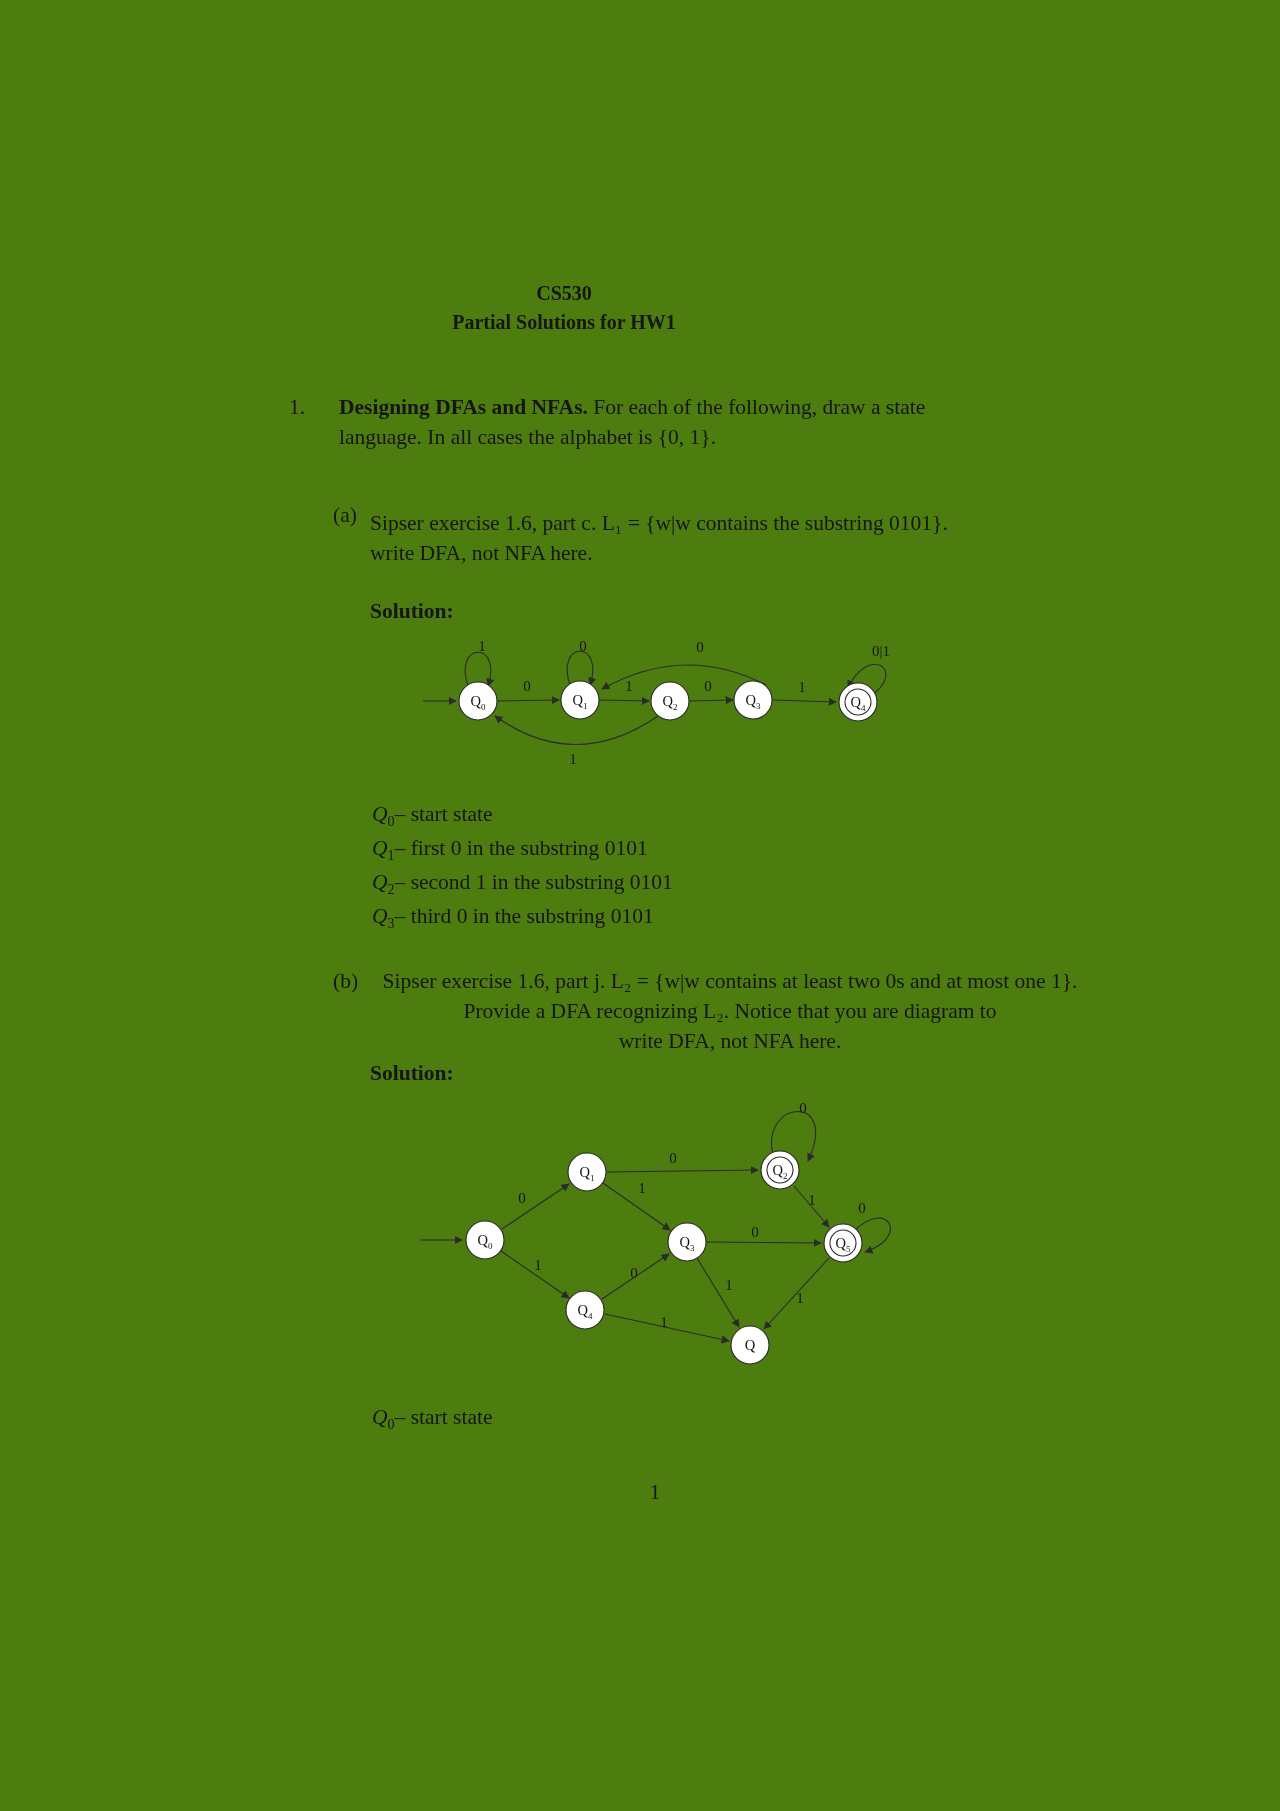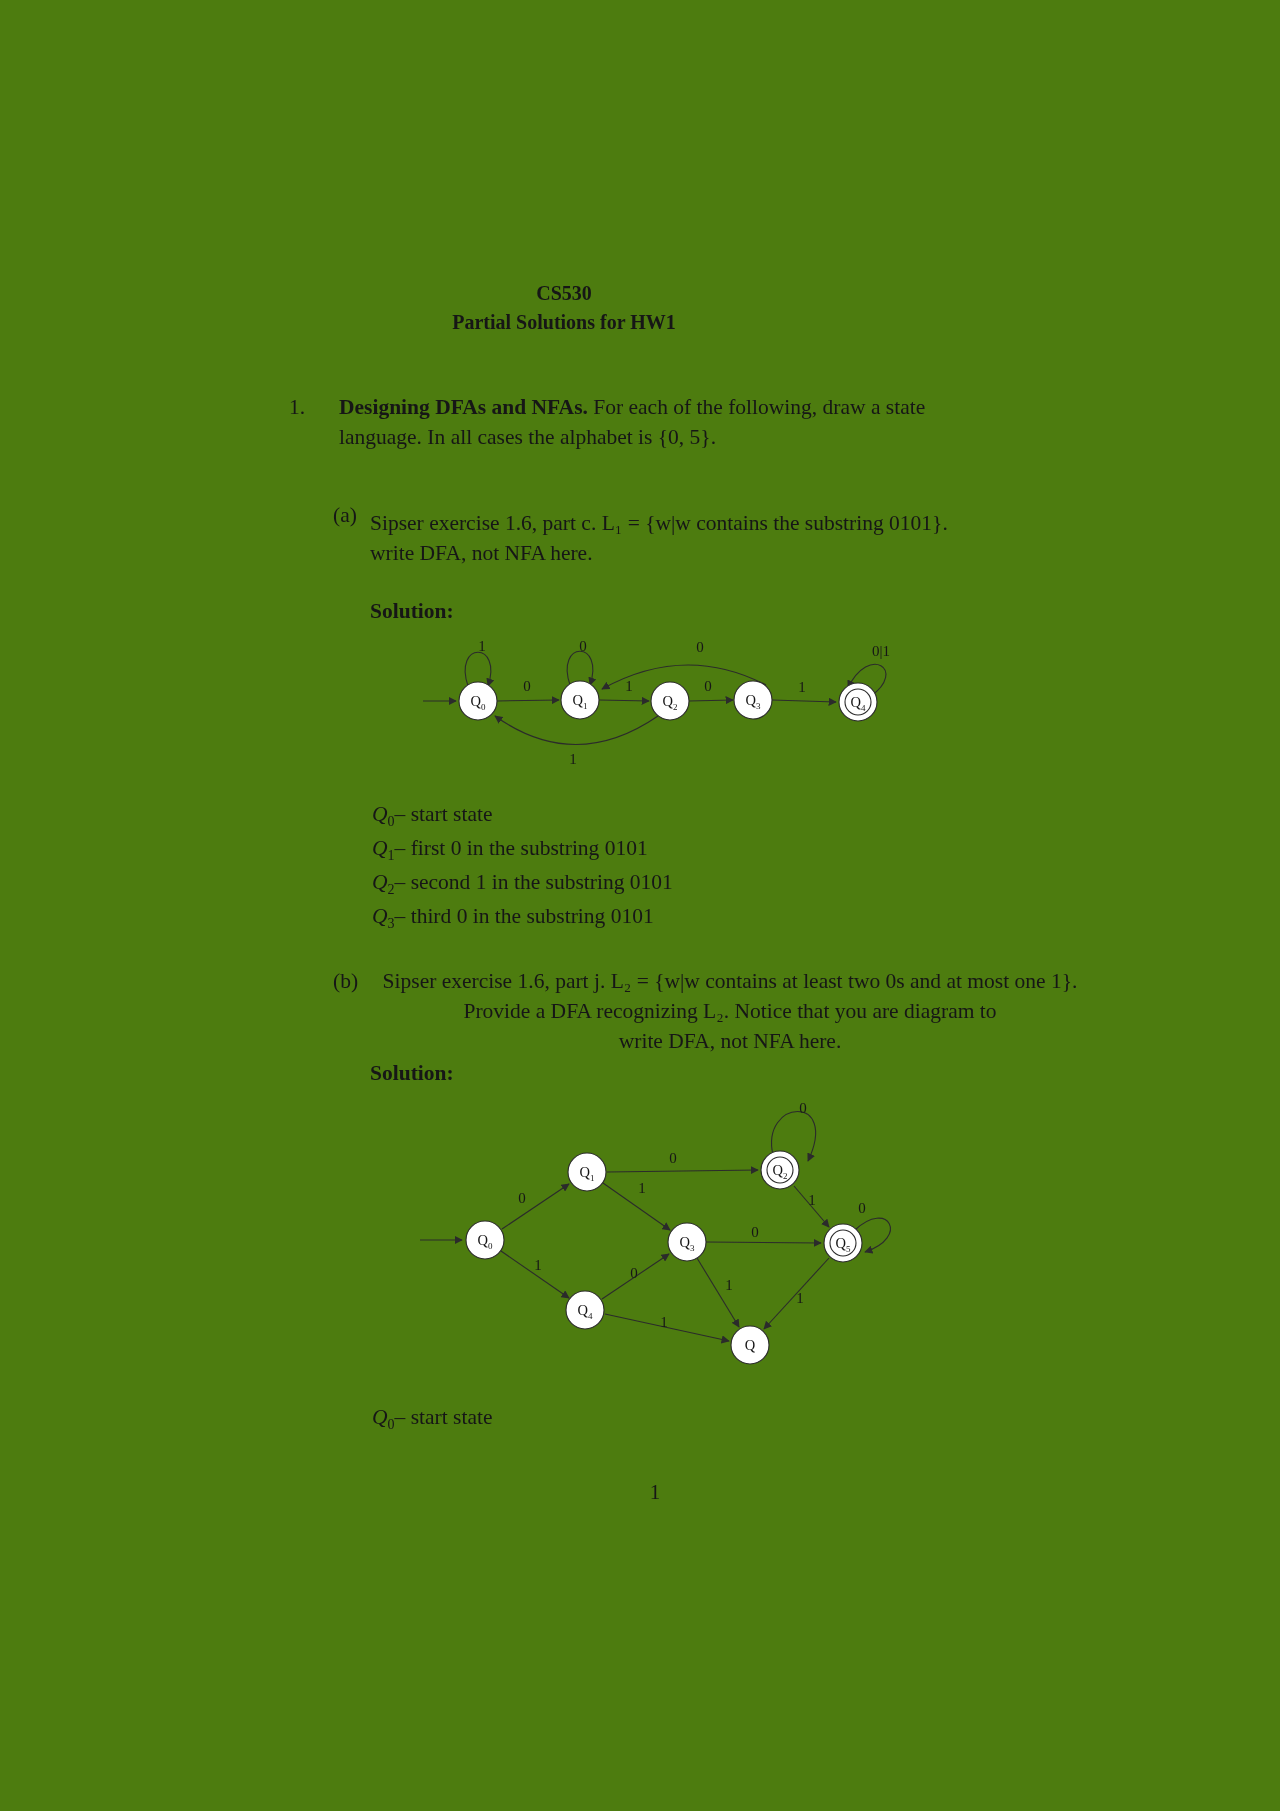--- a/index.html
+++ b/index.html
@@ -41,21 +41,21 @@
 <div class="page">
 
   <div class="abs doc-title">
     <div>CS530</div>
     <div>Partial Solutions for HW1</div>
   </div>
 
   <div class="abs body-text prob-num">1.</div>
   <div class="abs body-text prob-body">
     <div><b>Designing DFAs and NFAs.</b><span> For each of the following, draw a state</span></div>
-    <div>language. In all cases the alphabet is {0, 5}.</div>
+    <div>language. In all cases the alphabet is {0, 1}.</div>
   </div>
 
   <div class="abs body-text part-label-a">(a)</div>
   <div class="abs body-text part-body-a">
     <div>Sipser exercise 1.6, part c.  L₁ = {w|w contains the substring 0101}.</div>
     <div>write DFA, not NFA here.</div>
   </div>
   <div class="abs body-text solution sol-a">Solution:</div>
 
   <svg id="dfa1" class="dfa" width="500" height="150" viewBox="0 0 500 150">

